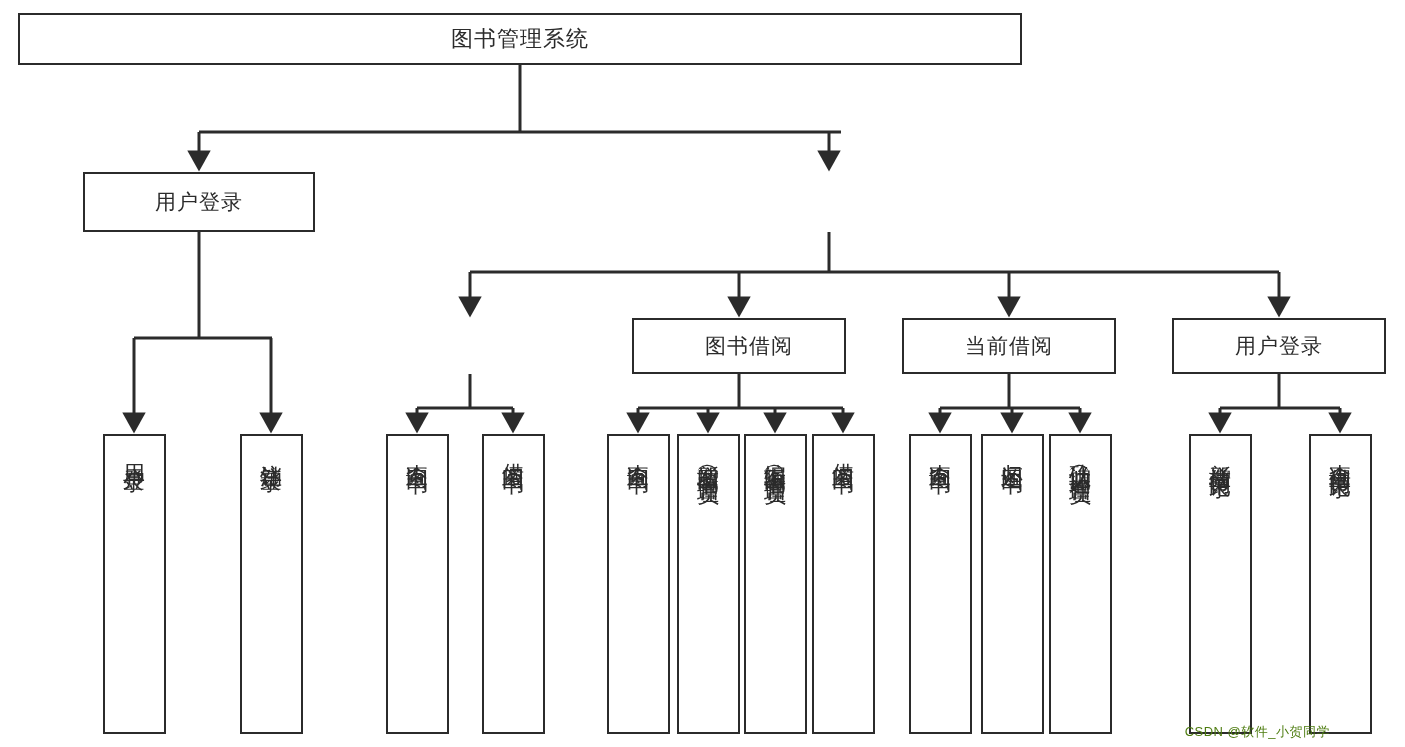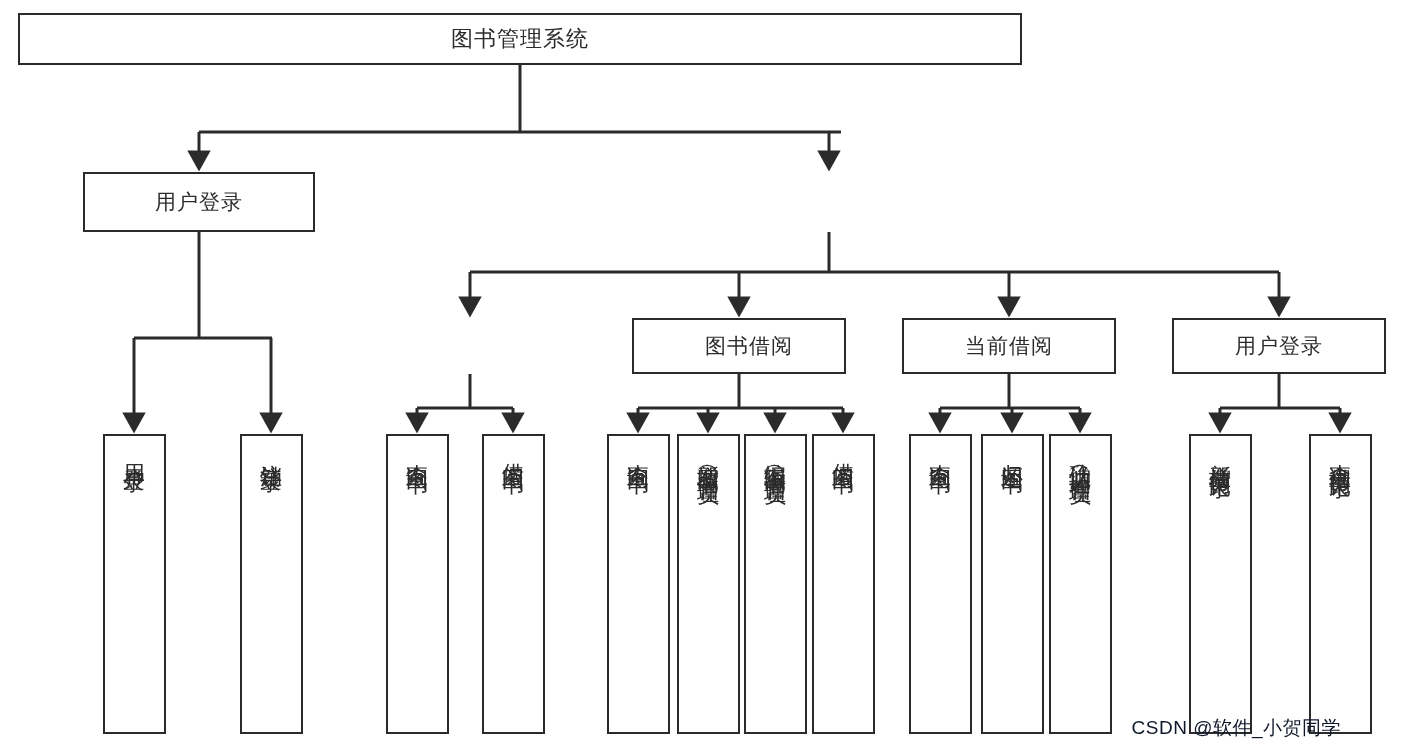--- a/index.html
+++ b/index.html
@@ -42,24 +42,24 @@
     writing-mode:vertical-rl;
     text-orientation:upright;
     font-size:22px;
     line-height:1.05;
     letter-spacing:3px;
     white-space:normal;
     max-height:268px;
   }
   #watermark{
     position:absolute;
-    right:5px;
+    right:16px;
     bottom:6px;
-    font-size:19px;
-    color:#0f172a;
+    font-size:13px;
+    color:#4d7c0f;
     letter-spacing:0.5px;
     white-space:nowrap;
     user-select:none;
   }
 </style>
 </head>
 <body>
 
 <div id="stage">
 

